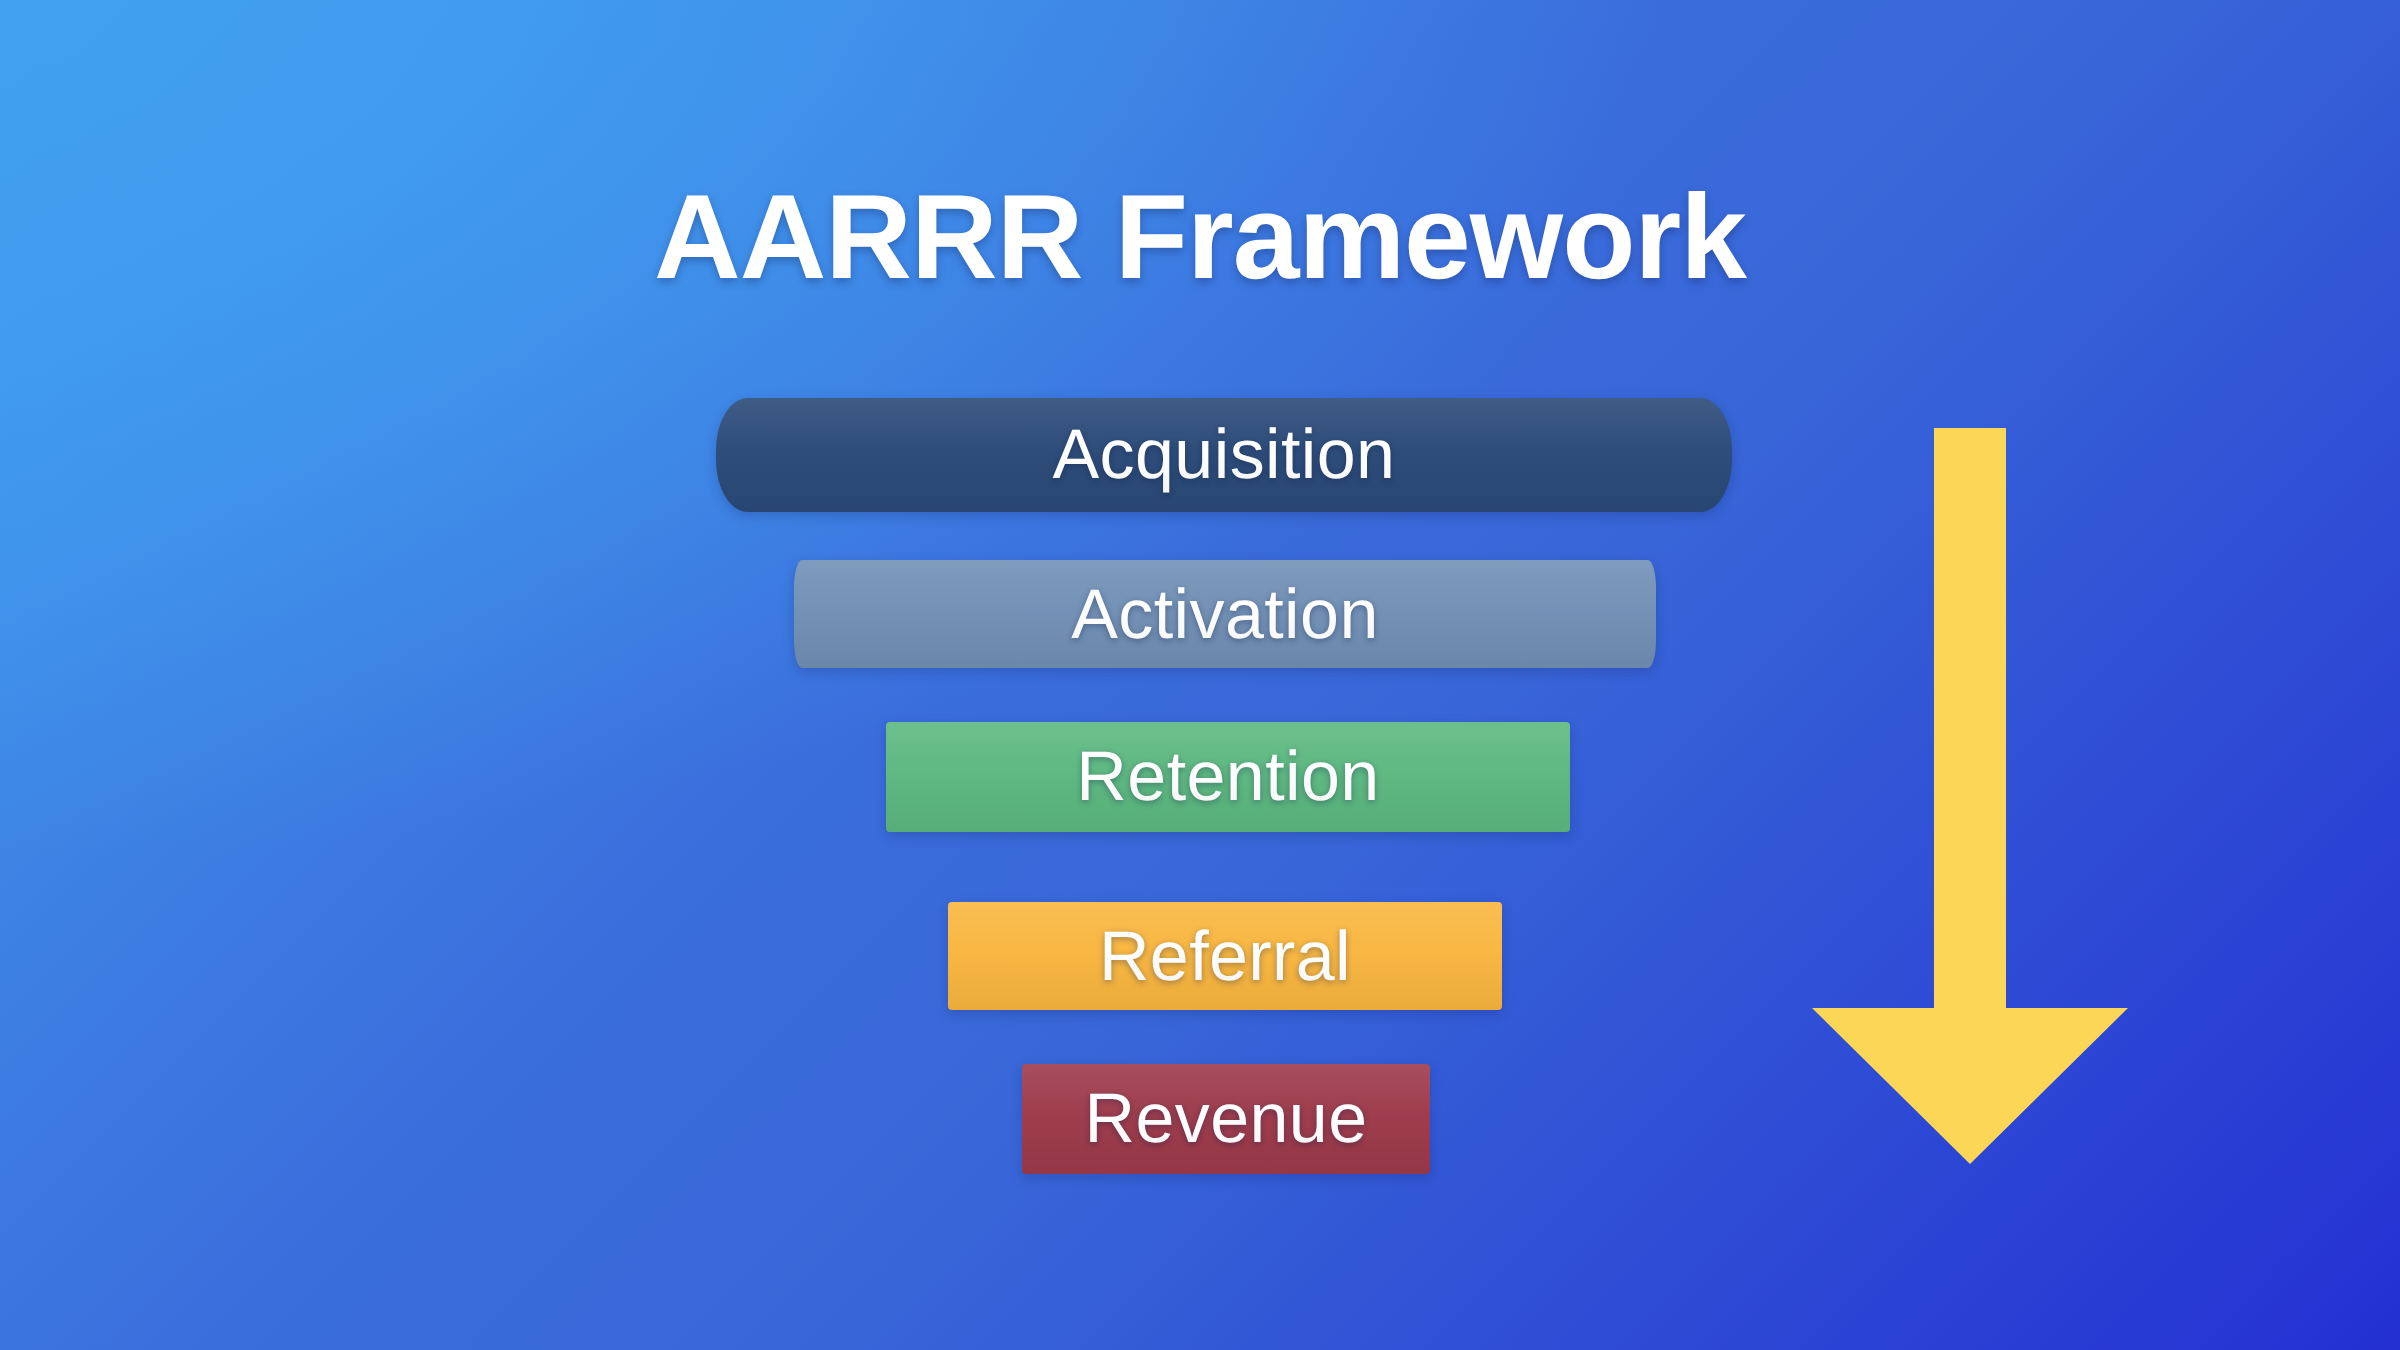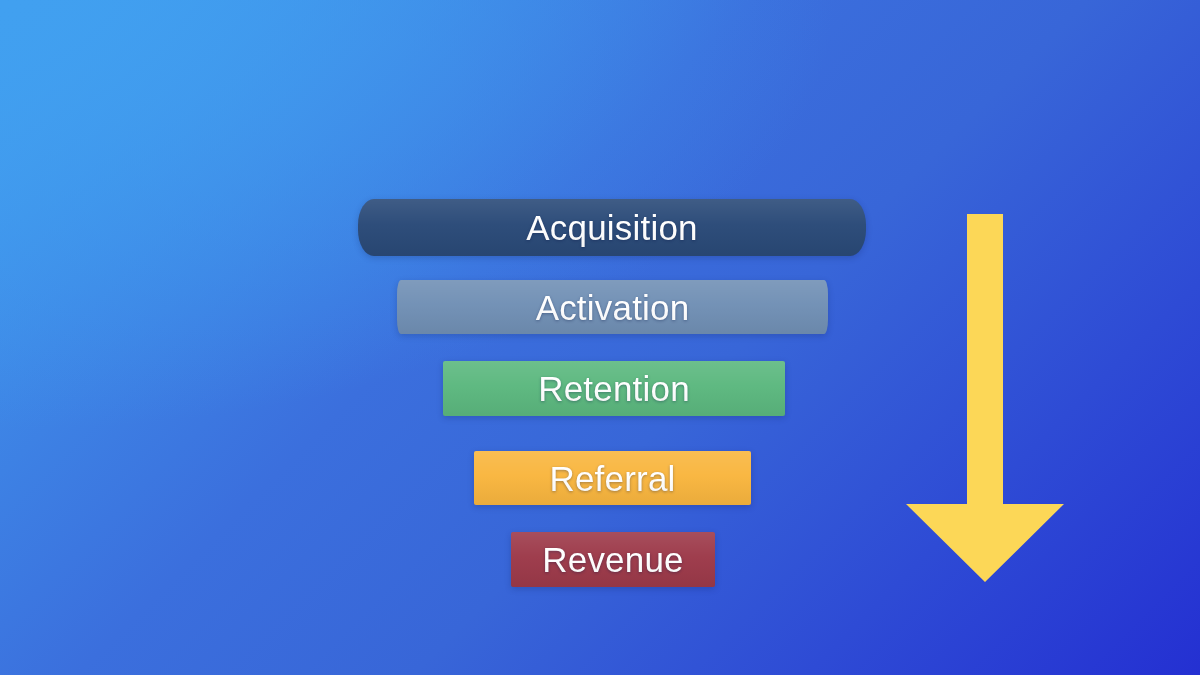--- a/index.html
+++ b/index.html
@@ -76,20 +76,21 @@
   #arrow {
     position: absolute;
   }
   #arrow svg { display: block; }
 </style>
 </head>
 <body>
 
 <div id="slide" style="background: radial-gradient(120% 110% at 0% 0%, rgb(65, 160, 240) 0%, rgba(65, 160, 240, 0) 58%), linear-gradient(135deg, rgb(65, 160, 240) 0%, rgb(59, 111, 221) 40%, rgb(56, 102, 216) 58%, rgb(36, 48, 210) 100%);">
 
+  <div id="title">AARRR Framework</div>
 
   <div id="funnel">
     <div class="funnel-stage" style="left: 358px; top: 199px; width: 508px; height: 57px; background: rgb(42, 74, 120); border-radius: 16px / 26px; box-shadow: rgba(12, 28, 80, 0.22) 0px 2px 6px;">
       <span class="stage-gloss"></span>
       <span class="stage-label">Acquisition</span>
     </div>
     <div class="funnel-stage" style="left: 397px; top: 280px; width: 431px; height: 54px; background: rgb(113, 144, 181); border-radius: 4px / 14px; box-shadow: rgba(12, 28, 80, 0.22) 0px 2px 6px;">
       <span class="stage-gloss"></span>
       <span class="stage-label">Activation</span>
     </div>

